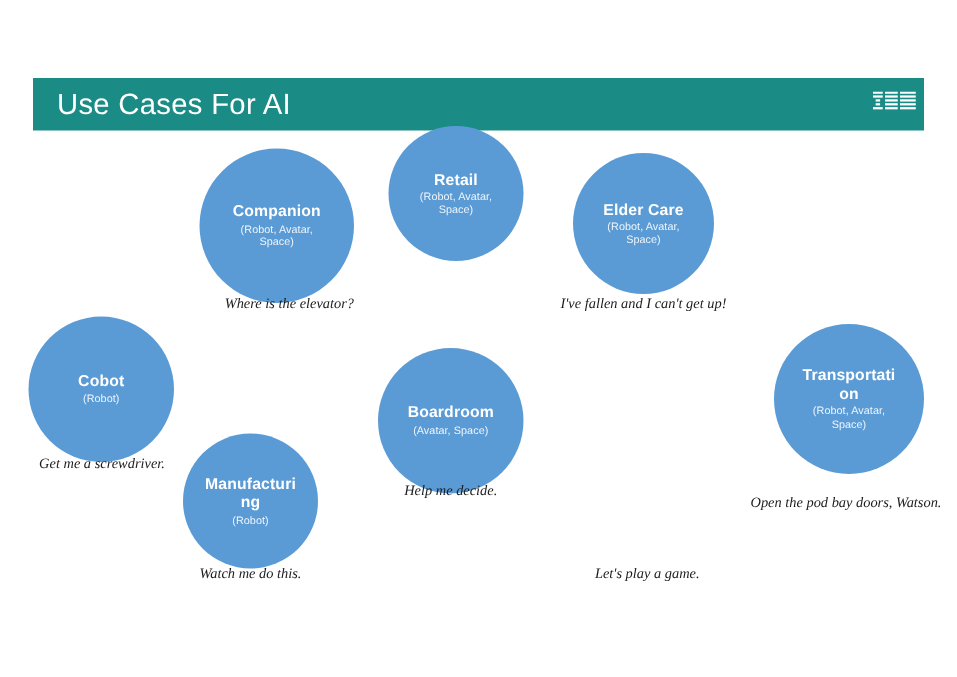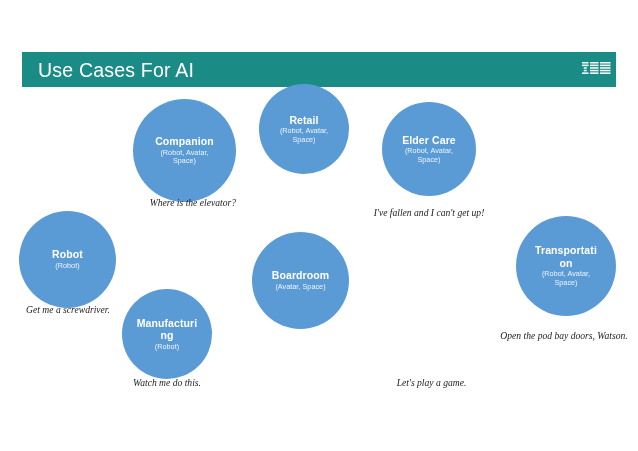--- a/index.html
+++ b/index.html
@@ -144,44 +144,45 @@
       <div class="bubble-sub">(Robot, Avatar, Space)</div>
     </div>
   </div>
 
   <div class="node" style="left:382px; top:102px; width:94px; height:94px;">
     <div class="bubble" style="width:94px; height:94px;">
       <div class="bubble-title">Elder Care</div>
       <div class="bubble-sub">(Robot, Avatar, Space)</div>
     </div>
   </div>
-  <div class="caption" style="left:358px; top:197px; width:142px;margin-top:10px;">I've fallen and I can't get up!</div>
+  <div class="caption" style="left:358px; top:197px; width:142px;">I've fallen and I can't get up!</div>
 
   <div class="node" style="left:19px; top:211px; width:97px; height:97px;">
     <div class="bubble" style="width:97px; height:97px;">
-      <div class="bubble-title">Robot</div>
+      <div class="bubble-title">Cobot</div>
       <div class="bubble-sub">(Robot)</div>
     </div>
   </div>
   <div class="caption" style="left:12px; top:304px; width:112px;">Get me a screwdriver.</div>
 
   <div class="node" style="left:122px; top:289px; width:90px; height:90px;">
     <div class="bubble" style="width:90px; height:90px;">
       <div class="bubble-title">Manufacturing</div>
       <div class="bubble-sub">(Robot)</div>
     </div>
   </div>
   <div class="caption" style="left:112px; top:377px; width:110px;">Watch me do this.</div>
 
   <div class="node" style="left:252px; top:232px; width:97px; height:97px;">
     <div class="bubble" style="width:97px; height:97px;">
       <div class="bubble-title">Boardroom</div>
       <div class="bubble-sub" style="width:64px;">(Avatar, Space)</div>
     </div>
   </div>
+  <div class="caption" style="left:252px; top:322px; width:97px;">Help me decide.</div>
 
   <div class="caption" style="left:378px; top:377px; width:107px;">Let's play a game.</div>
 
   <div class="node" style="left:516px; top:216px; width:100px; height:100px;">
     <div class="bubble" style="width:100px; height:100px;">
       <div class="bubble-title">Transportation</div>
       <div class="bubble-sub">(Robot, Avatar, Space)</div>
     </div>
   </div>
   <div class="caption" style="left:490px; top:309px; width:148px;margin-top:21px;">Open the pod bay doors, Watson.</div>

